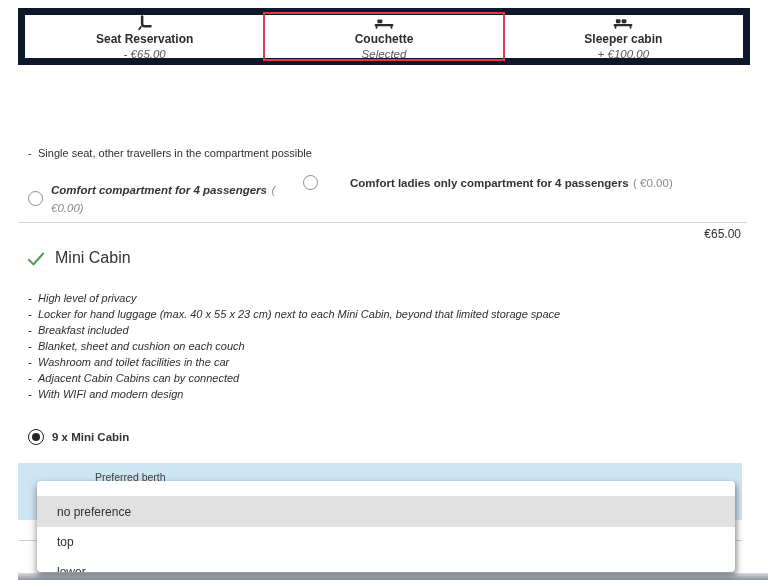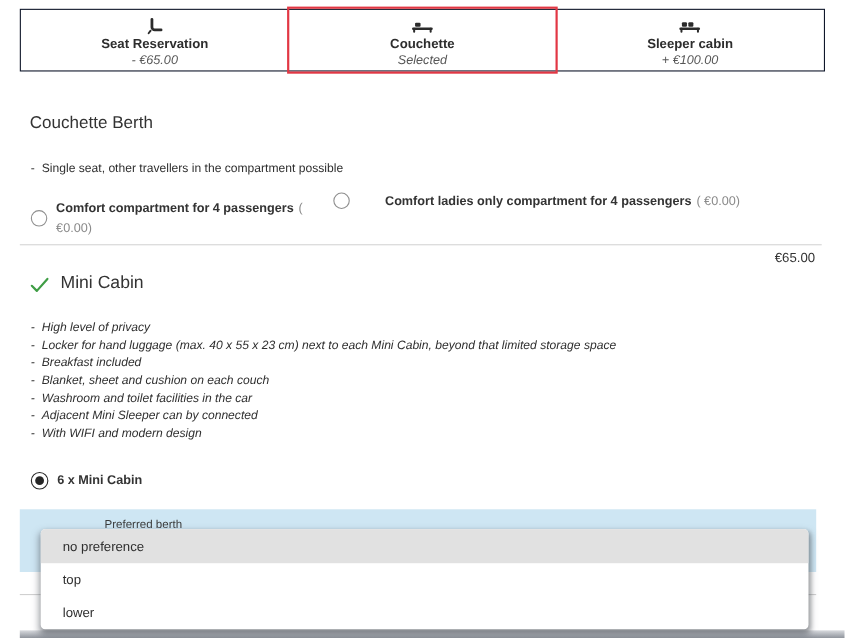--- a/index.html
+++ b/index.html
@@ -1,21 +1,21 @@
 <!DOCTYPE html>
 <html><head>
 <meta charset="utf-8">
 <style>
   html,body{margin:0;padding:0;background:#fff;}
   .page{position:relative;width:768px;height:580px;background:#fff;overflow:hidden;
         font-family:"Liberation Sans","DejaVu Sans",sans-serif;color:#333;}
 
   
   .tabbar{position:absolute;left:18px;top:8px;width:732px;height:57px;box-sizing:border-box;
-          border:1px solid #0f172a;background:#fff;display:flex;}
+          border:7px solid #0f172a;background:#fff;display:flex;}
   .tab{flex:1;position:relative;display:flex;flex-direction:column;align-items:center;
        justify-content:center;gap:1px;padding-top:2px;cursor:pointer;}
   .tab .t-icon{height:18px;display:flex;align-items:flex-end;}
   .tab-label{font-size:12px;font-weight:700;color:#2d2d2d;line-height:14px;}
   .tab-sub{font-size:11.5px;color:#565656;line-height:14px;font-style:italic;}
   .red-frame{position:absolute;left:-1px;right:-1px;top:-3px;bottom:-3px;
              border:2px solid #e23744;pointer-events:none;}
 
   
   .section-title{position:absolute;left:27px;font-size:15.5px;color:#333;}
@@ -45,21 +45,21 @@
   .float-label{position:absolute;left:95px;top:471px;font-size:10.5px;color:#3c3c3c;z-index:2;}
   .behind-divider{position:absolute;left:18px;top:540px;width:724px;height:1px;
                   background:#d0d0d0;z-index:1;}
   .bottom-band{position:absolute;left:18px;top:573px;width:750px;height:7px;z-index:2;
                background:linear-gradient(180deg,#d9dbdf 0%,#8f949c 100%);}
   .dropdown{position:absolute;left:37px;top:481px;width:698px;height:91px;background:#fff;
             border-radius:4px;overflow:hidden;z-index:3;
             box-shadow:0 4px 7px 1px rgba(80,85,95,0.55),2px 2px 4px rgba(0,0,0,0.18);}
   .dd-row{height:30px;display:flex;align-items:center;padding-left:20px;
           font-size:12px;color:#2f2f2f;cursor:pointer;}
-  .dd-row.hl{height:31px;background:#e1e1e1;}
+  .dd-row.hl{height:31px;background:#e1e1e1;margin-top:15px;}
 
   svg{display:block;}
 </style>
 </head>
 <body>
 
 <div class="page">
 
   <div class="tabbar">
 
@@ -94,27 +94,26 @@
           <rect x="10.5" y="6" width="5.5" height="5" rx="1.2" fill="#2b2b2b"></rect>
           <path d="M2 13.2 H22" fill="none" stroke="#2b2b2b" stroke-width="2.6" stroke-linecap="round"></path>
           <path d="M3 13.2 v3.2 M21 13.2 v3.2" fill="none" stroke="#2b2b2b" stroke-width="2.2" stroke-linecap="round"></path>
         </svg>
       </span>
       <span class="tab-label">Sleeper cabin</span>
       <span class="tab-sub">+ €100.00</span>
     </div>
   </div>
 
-  <div class="section-title" style="top:103px;">Couchette Berth</div>
 
   <div class="feature-list" style="top:145px;">
     <div class="feature-line"><span class="dash">-</span><span>Single seat, other travellers in the compartment possible</span></div>
   </div>
 
-  <div class="opt" style="left:28px;top:180px;">
+  <div class="opt" style="left:28px;top:180px;font-style:italic;">
     <span class="radio"></span>
     <span style="max-width:250px;">
       <span class="opt-label">Comfort compartment for 4 passengers</span>
       <span class="opt-price">( €0.00)</span>
     </span>
   </div>
 
   <div class="opt" style="left:303px;top:173px;gap:32px;">
     <span class="radio"></span>
     <span style="width:330px;">
@@ -134,27 +133,27 @@
     </span>
     <span class="title">Mini Cabin</span>
   </div>
 
   <div class="feature-list" style="top:290px;font-style:italic;">
     <div class="feature-line"><span class="dash">-</span><span>High level of privacy</span></div>
     <div class="feature-line"><span class="dash">-</span><span>Locker for hand luggage (max. 40 x 55 x 23 cm) next to each Mini Cabin, beyond that limited storage space</span></div>
     <div class="feature-line"><span class="dash">-</span><span>Breakfast included</span></div>
     <div class="feature-line"><span class="dash">-</span><span>Blanket, sheet and cushion on each couch</span></div>
     <div class="feature-line"><span class="dash">-</span><span>Washroom and toilet facilities in the car</span></div>
-    <div class="feature-line"><span class="dash">-</span><span>Adjacent Mini Sleeper can by connected</span></div>
+    <div class="feature-line"><span class="dash">-</span><span>Adjacent Cabin Cabins can by connected</span></div>
     <div class="feature-line"><span class="dash">-</span><span>With WIFI and modern design</span></div>
   </div>
 
   <div class="opt" style="left:28px;top:429px;">
     <span class="radio checked"></span>
-    <span class="opt-label">6 x Mini Cabin</span>
+    <span class="opt-label">9 x Mini Cabin</span>
   </div>
 
   <div class="blue-panel"></div>
   <div class="float-label">Preferred berth</div>
   <div class="behind-divider"></div>
   <div class="bottom-band"></div>
 
   <div class="dropdown">
     <div class="dd-row hl">
       <span>no preference</span>

